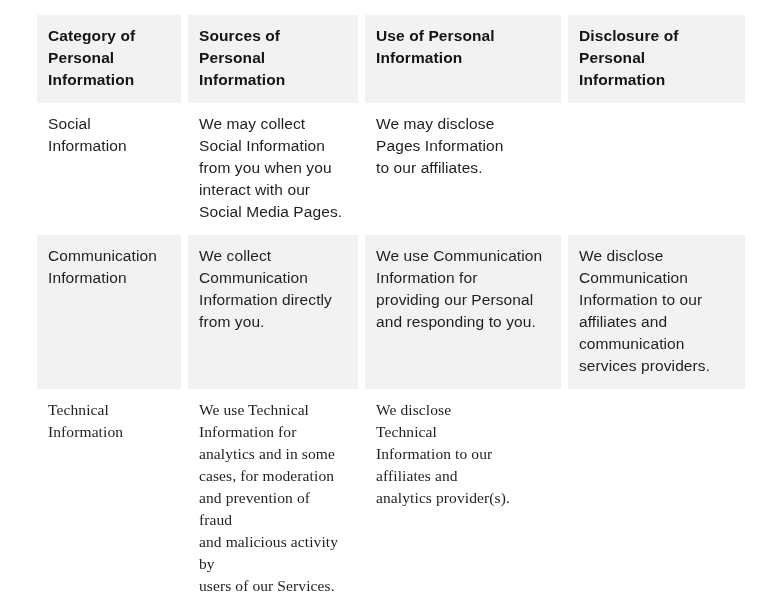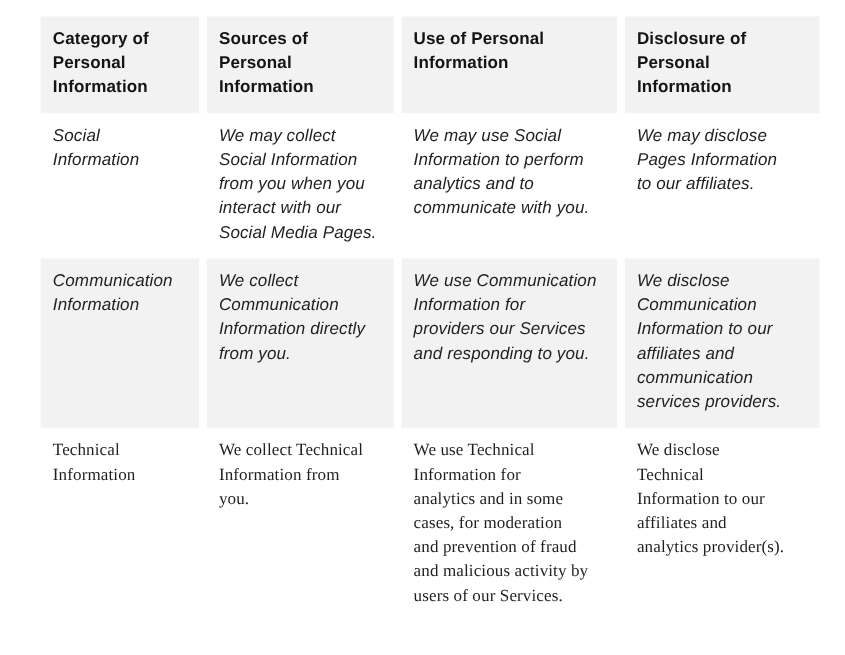--- a/index.html
+++ b/index.html
@@ -36,22 +36,22 @@
     color: #1f1f1f;
     white-space: pre-line;
     letter-spacing: 0.1px;
   }
   .row.header .cell {
     background: #f2f2f2;
     font-weight: 700;
     color: #141414;
     min-height: 84px;
   }
-  .row.r1 .cell { min-height: 127px; background: #ffffff; font-style: italic; }
-  .row.r2 .cell { min-height: 148px; background: #f2f2f2; font-style: italic; }
+  .row.r1 .cell { min-height: 127px; background: #ffffff; }
+  .row.r2 .cell { min-height: 148px; background: #f2f2f2; }
   .row.r3 .cell { min-height: 190px; background: #ffffff; font-family: Liberation Serif, serif; }
 </style>
 </head>
 <body>
 
 <div class="page">
   <div class="pi-table">
 
     <div class="row header">
       <div class="cell">Category of
@@ -67,54 +67,47 @@
     </div>
 
     <div class="row r1">
       <div class="cell">Social
 Information</div>
       <div class="cell">We may collect
 Social Information
 from you when you
 interact with our
 Social Media Pages.</div>
-      <div class="cell">We may use Social
-Information to perform
-analytics and to
-communicate with you.</div>
       <div class="cell">We may disclose
 Pages Information
 to our affiliates.</div>
     </div>
 
     <div class="row r2">
       <div class="cell">Communication
 Information</div>
       <div class="cell">We collect
 Communication
 Information directly
 from you.</div>
       <div class="cell">We use Communication
 Information for
-providers our Services
+providing our Personal
 and responding to you.</div>
       <div class="cell">We disclose
 Communication
 Information to our
 affiliates and
 communication
 services providers.</div>
     </div>
 
     <div class="row r3">
       <div class="cell">Technical
 Information</div>
-      <div class="cell">We collect Technical
-Information from
-you.</div>
       <div class="cell">We use Technical
 Information for
 analytics and in some
 cases, for moderation
 and prevention of fraud
 and malicious activity by
 users of our Services.</div>
       <div class="cell">We disclose
 Technical
 Information to our

